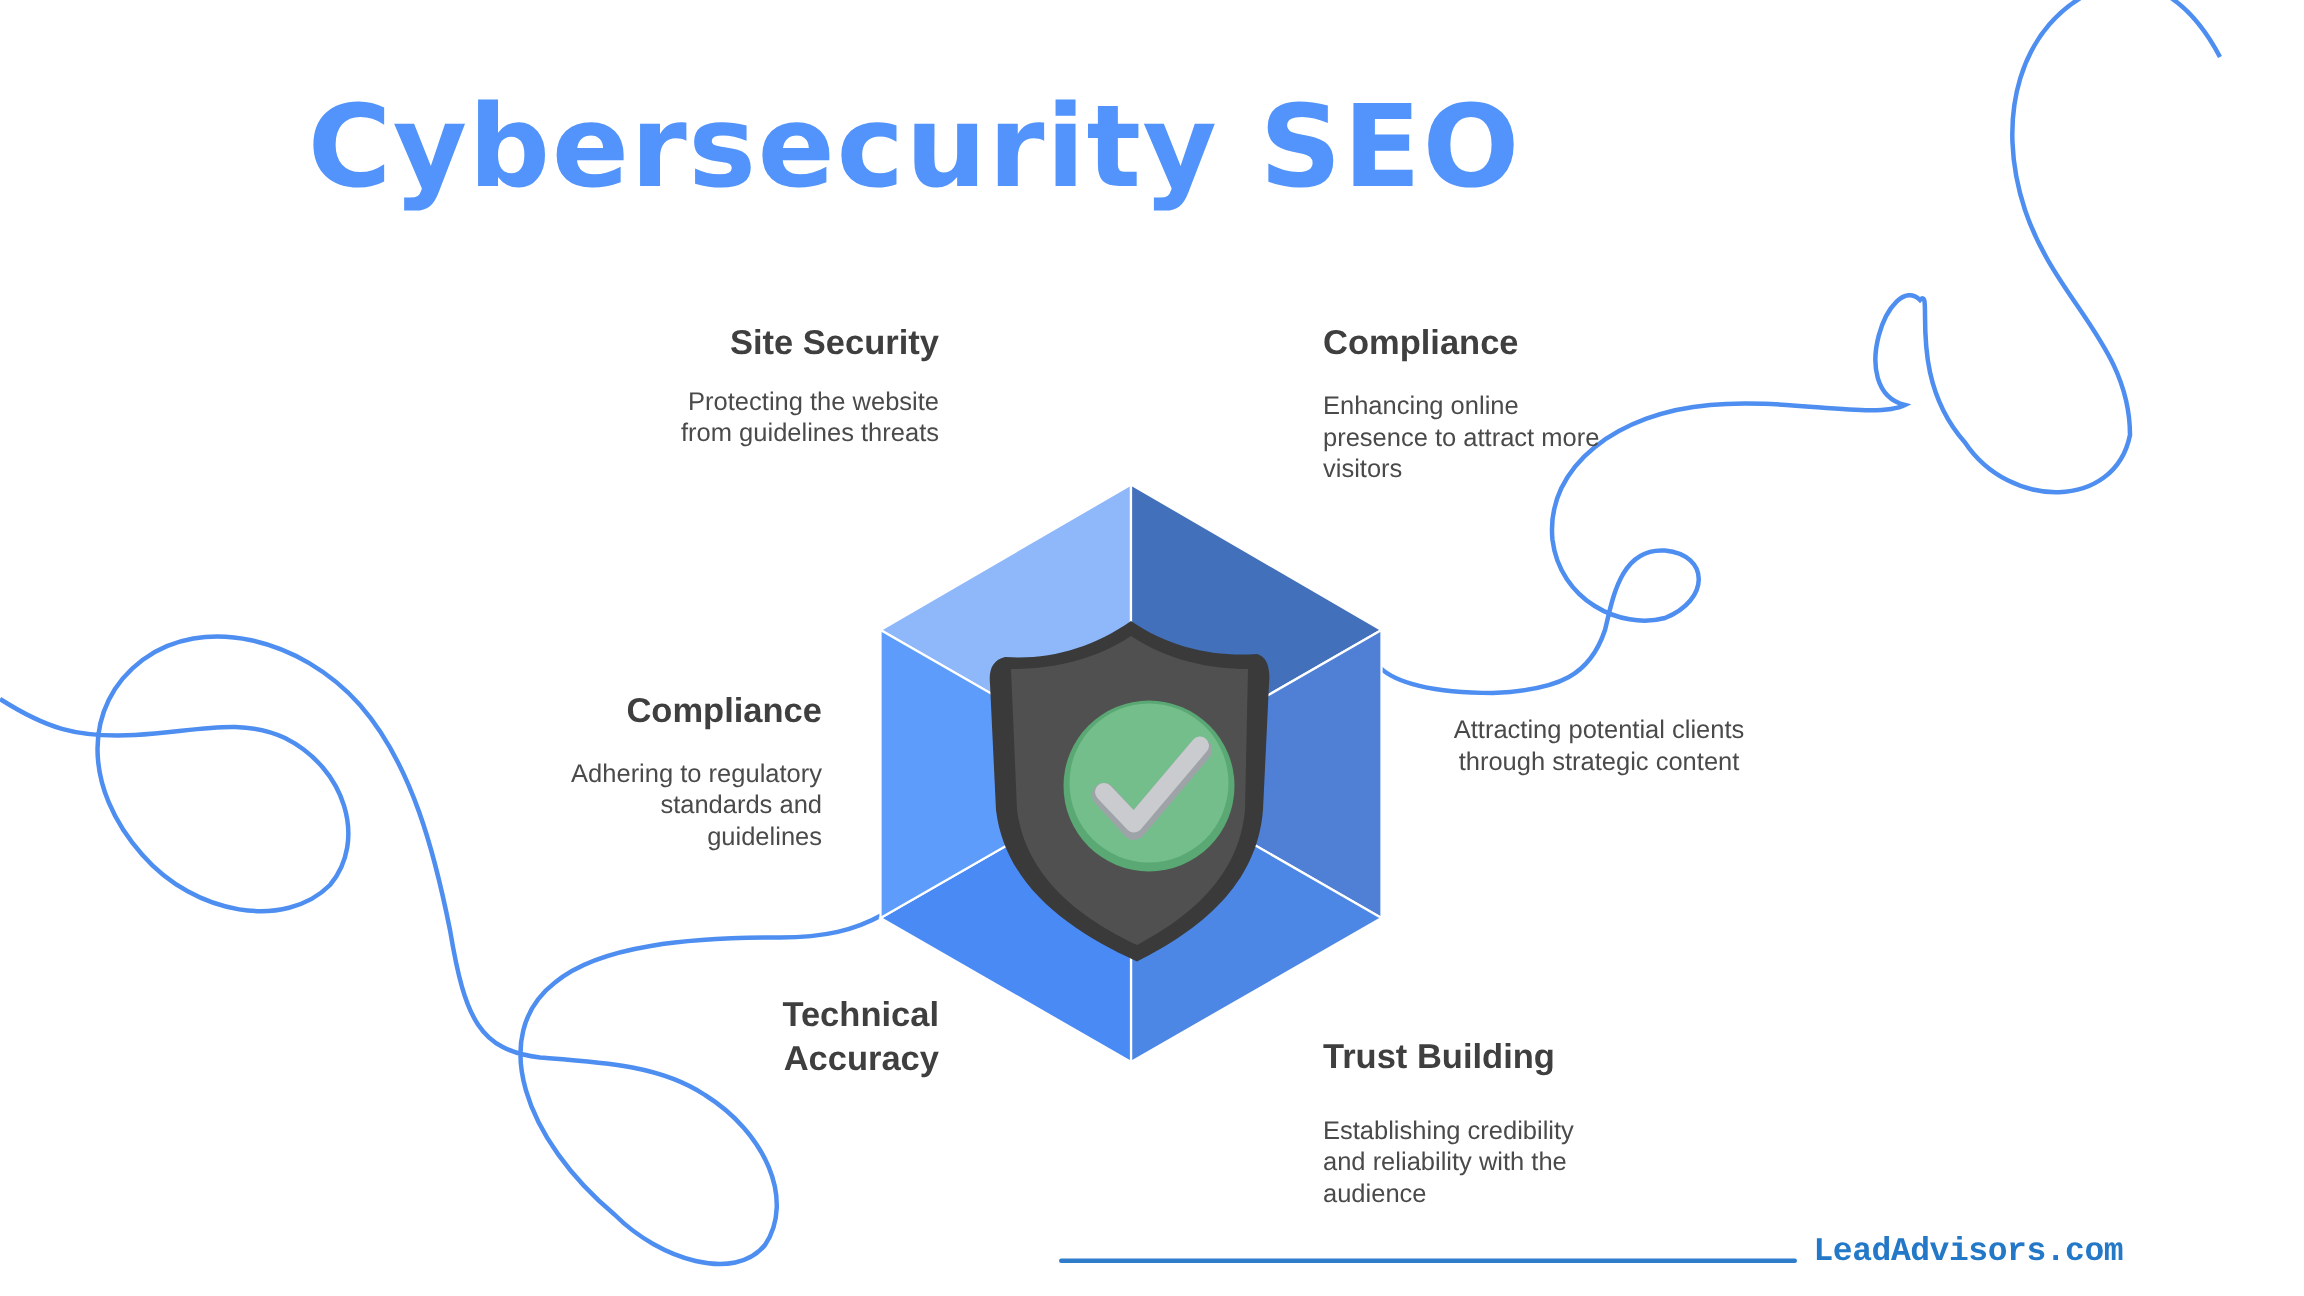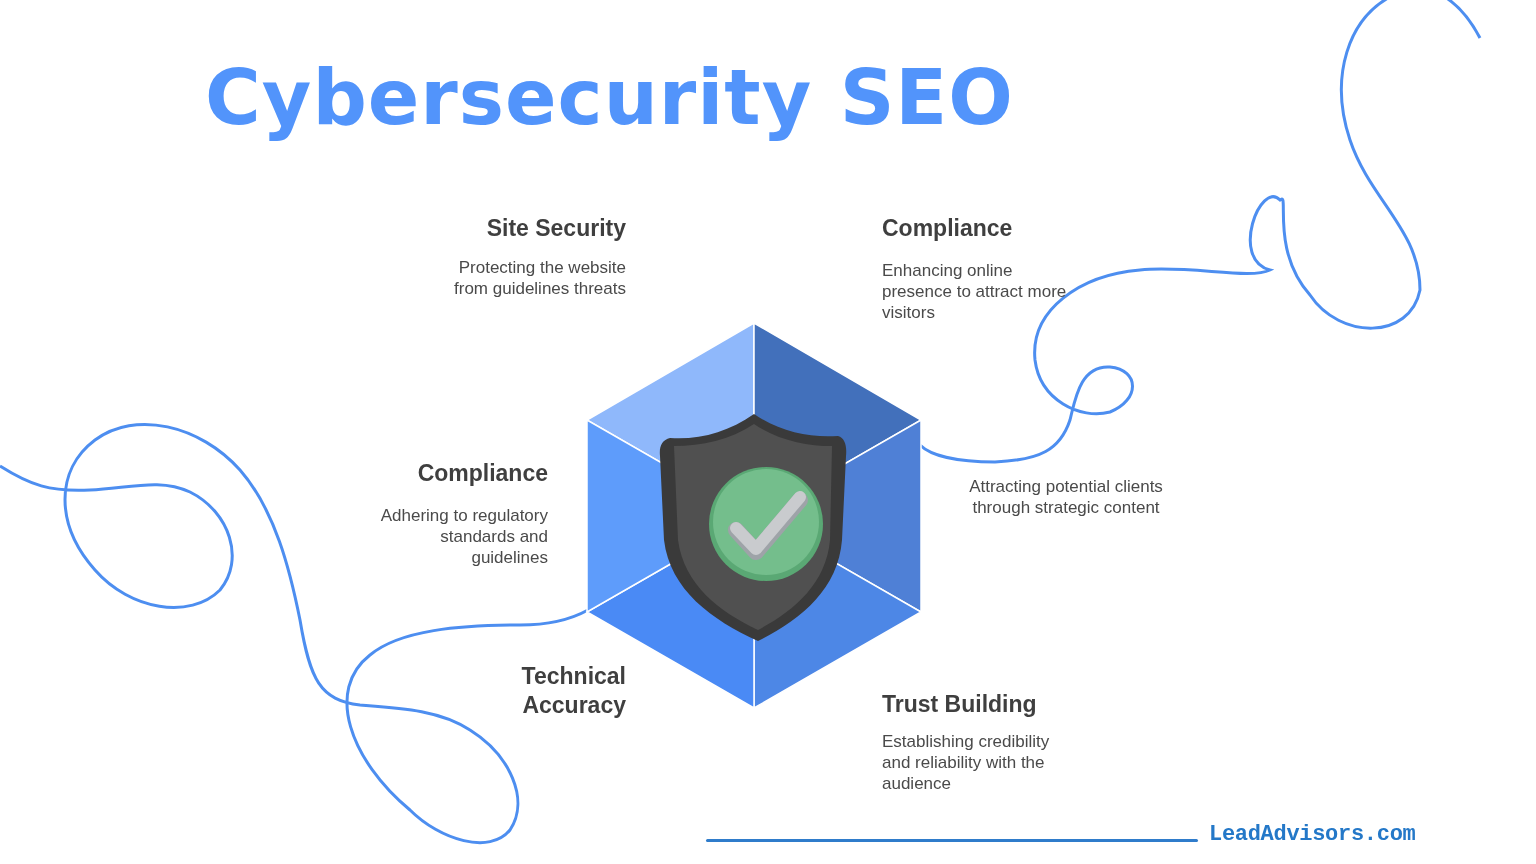--- a/index.html
+++ b/index.html
@@ -83,17 +83,17 @@
 <div class="item left-align" style="left:966px; top:459px; width:200px;">
   <p style="margin-top:17px;text-align:center;">Attracting potential clients through strategic content</p>
 </div>
 
 <div class="item right-align" style="left:440px; top:662px; width:186px;">
   <h3 style="padding-left:70px;">Technical Accuracy</h3>
 </div>
 
 <div class="item left-align" style="left:882px; top:690px; width:190px;">
   <h3>Trust Building</h3>
-  <p style="margin-top:12px;">Establishing credibility and reliability with the audience</p>
+  <p style="margin-top:24px;">Establishing credibility and reliability with the audience</p>
 </div>
 
 <div class="footer-line"></div>
 <div class="footer-brand">LeadAdvisors.com</div>
 
 </body></html>

